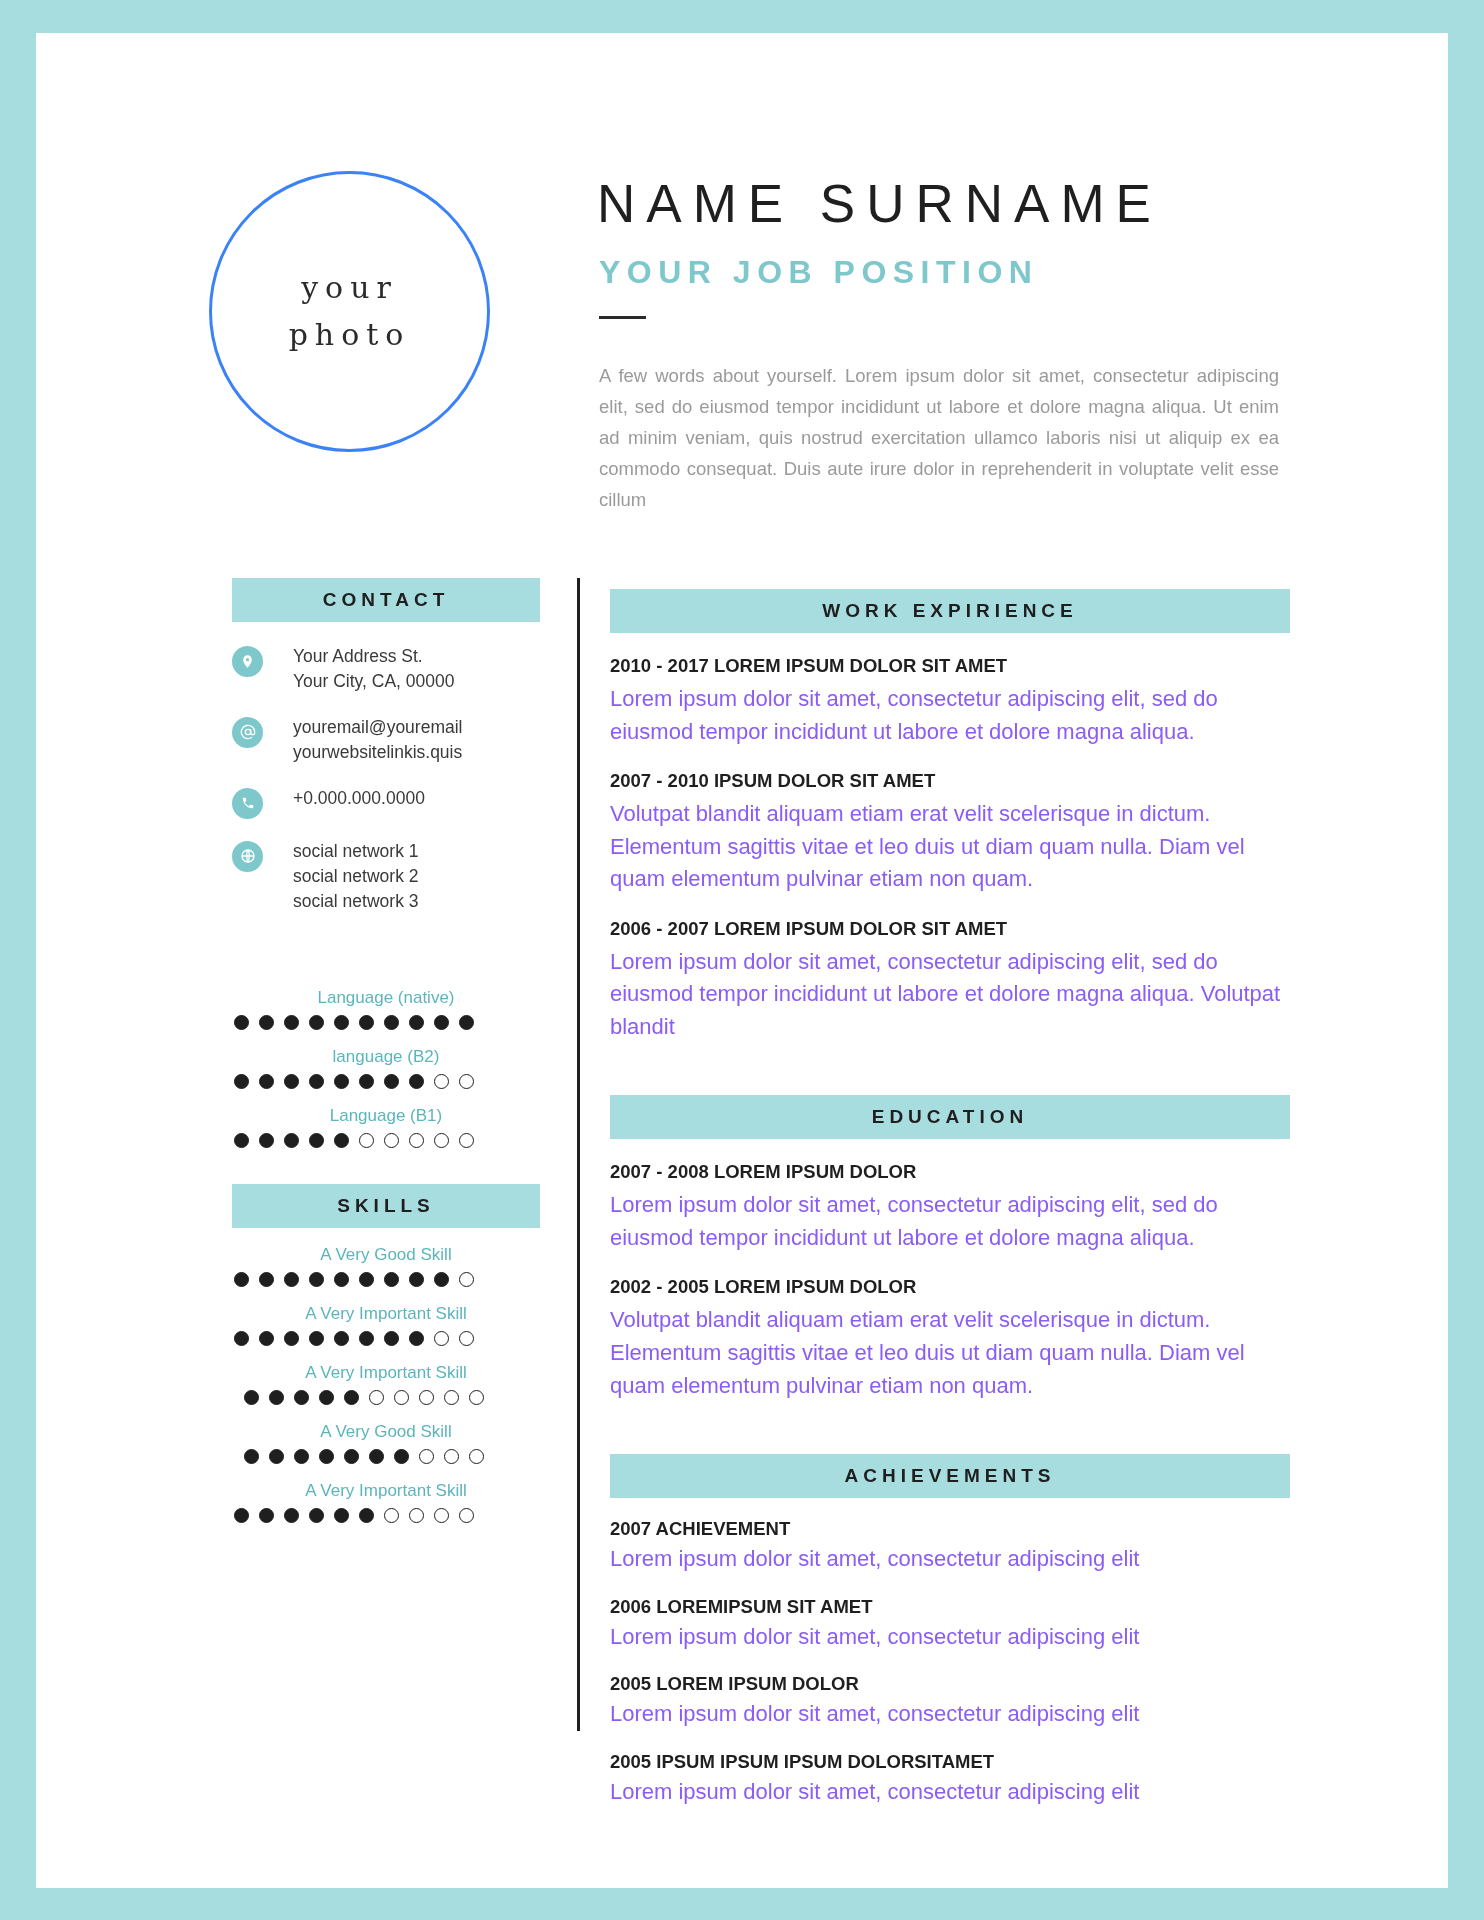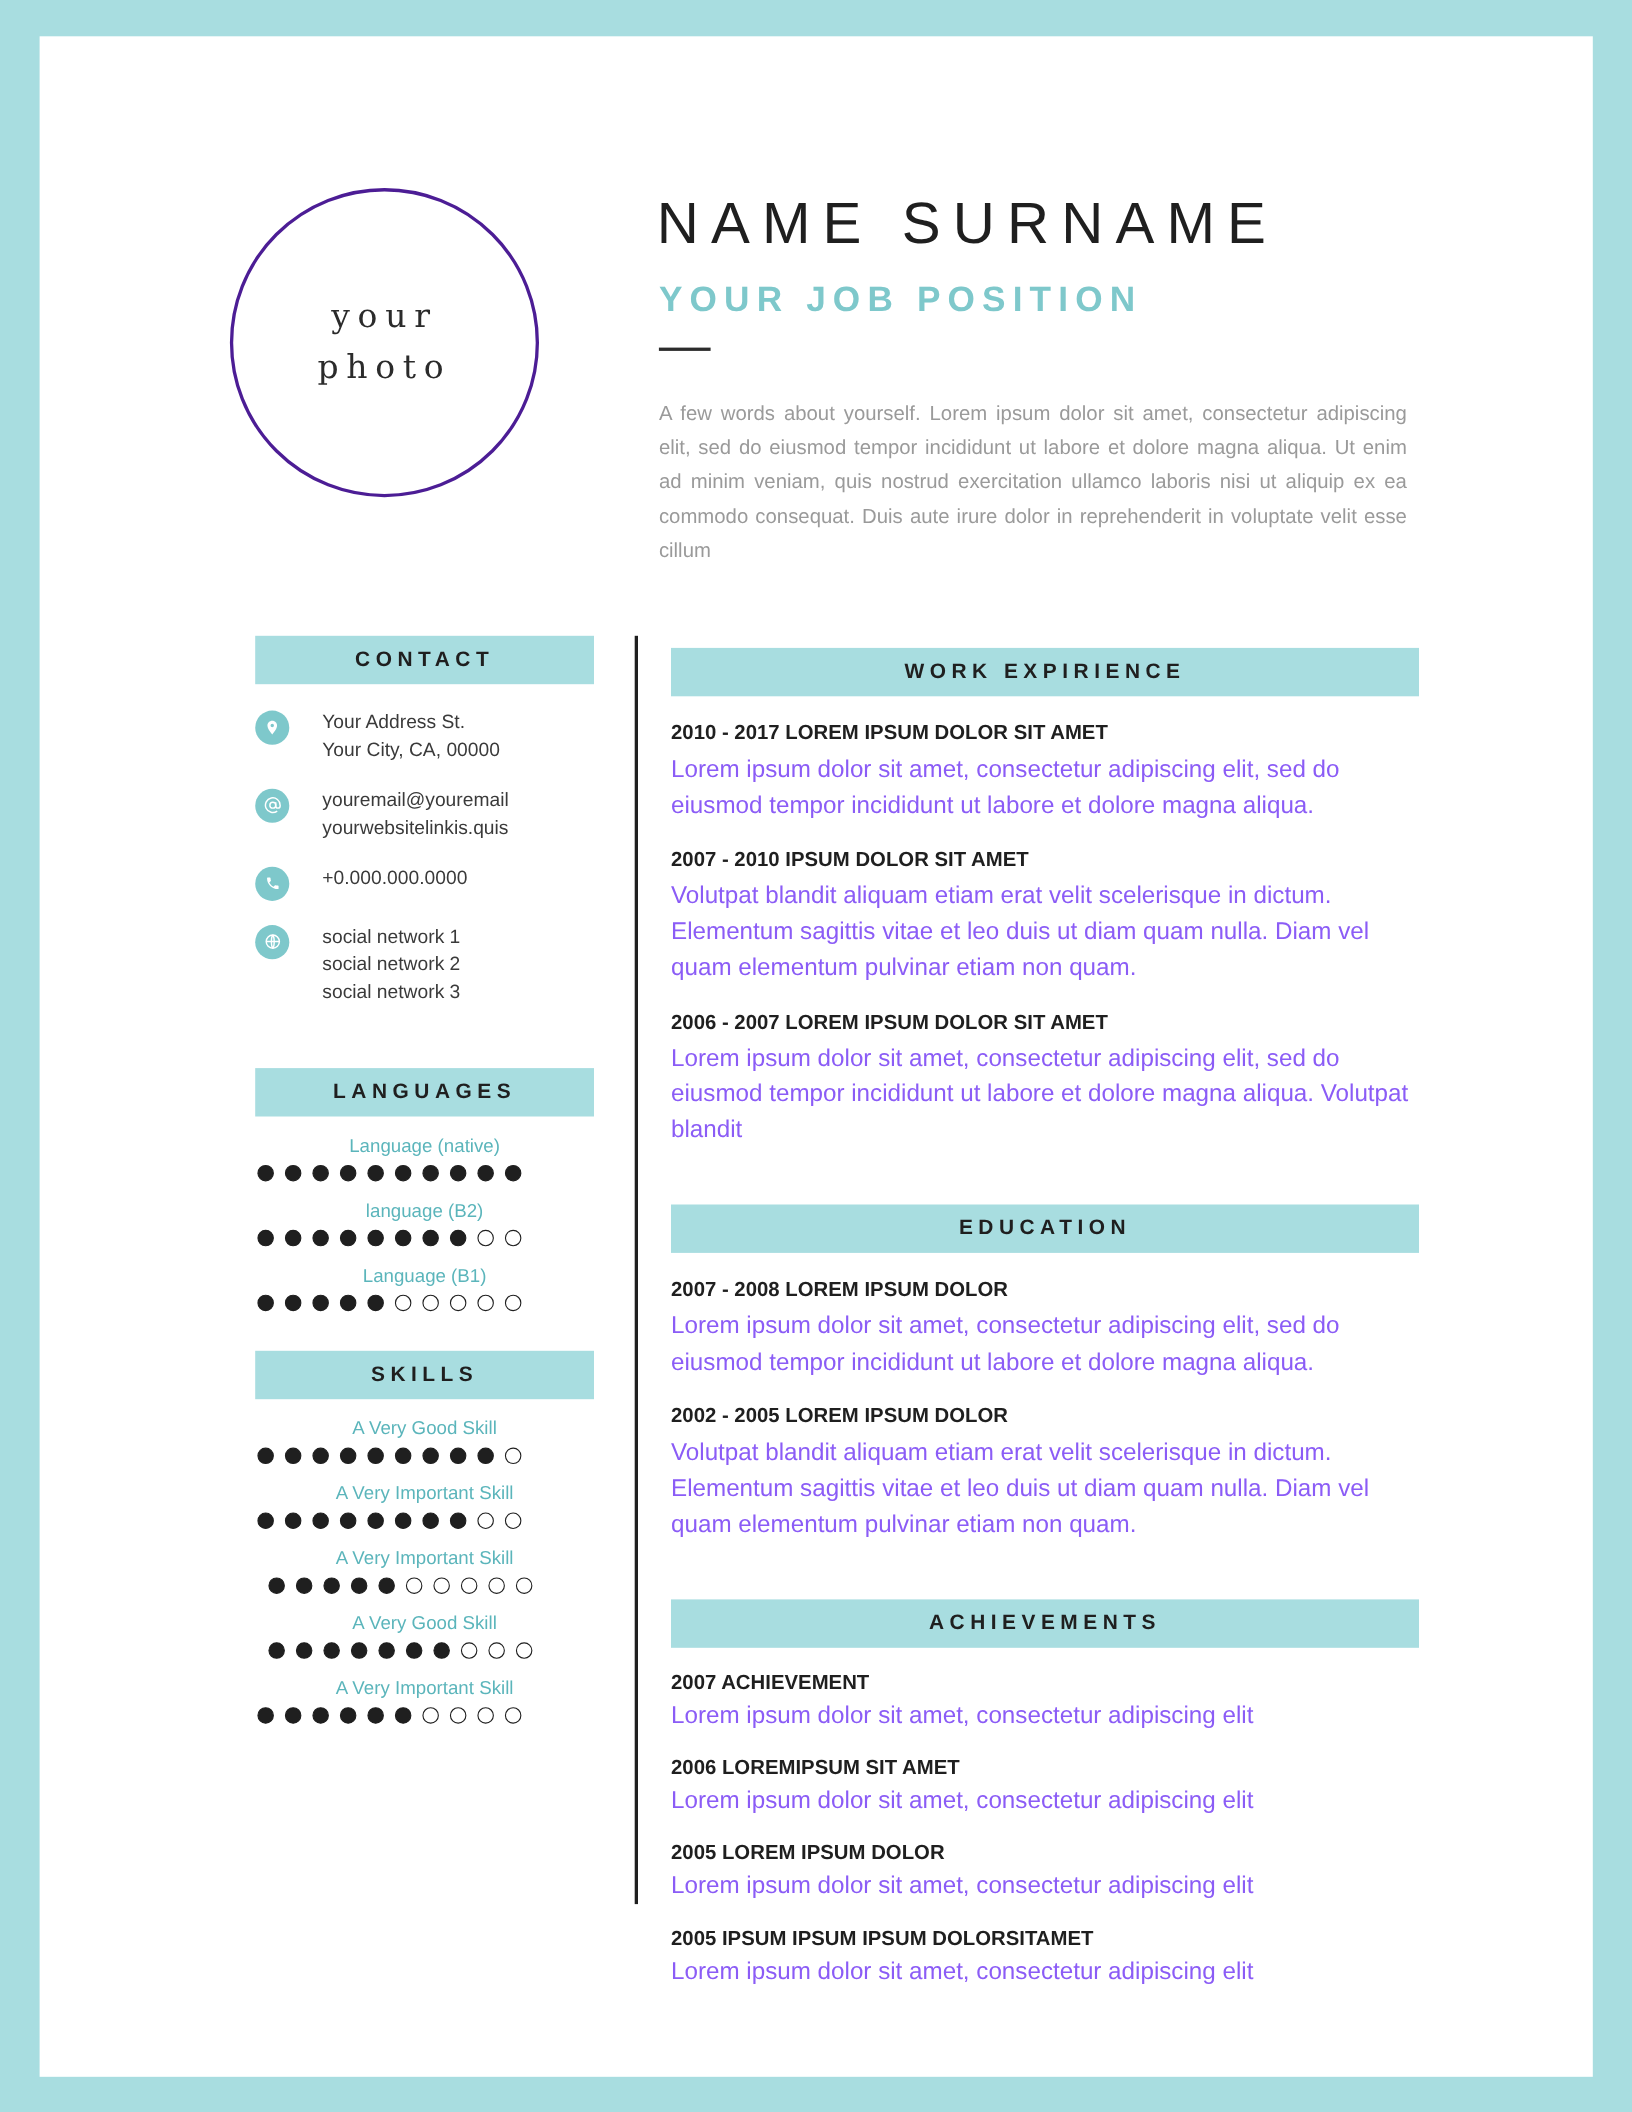--- a/index.html
+++ b/index.html
@@ -32,21 +32,21 @@
     left: 0; top: 0;
     width: 100%;
     height: 520px;
   }
   .photo-circle {
     position: absolute;
     left: 173px;
     top: 138px;
     width: 281px;
     height: 281px;
-    border: 3px solid #4c1d95;
+    border: 3px solid #3b82f6;
     border-radius: 50%;
     display: flex;
     flex-direction: column;
     align-items: center;
     justify-content: center;
   }
   .photo-circle span {
     display: block;
     font-family: "DejaVu Serif", serif;
     font-size: 30px;
@@ -268,23 +268,20 @@
             <div>social network 1</div>
             <div>social network 2</div>
             <div>social network 3</div>
           </div>
         </div>
 
       </div>
 
       <div class="block-gap"></div>
 
-      <div class="sec-bar">
-        <span>LANGUAGES</span>
-      </div>
 
       <div>
         <div class="rate-block">
           <div class="rate-label">Language (native)</div>
           <div class="dots">
               <span class="dot full"></span>
               <span class="dot full"></span>
               <span class="dot full"></span>
               <span class="dot full"></span>
               <span class="dot full"></span>

